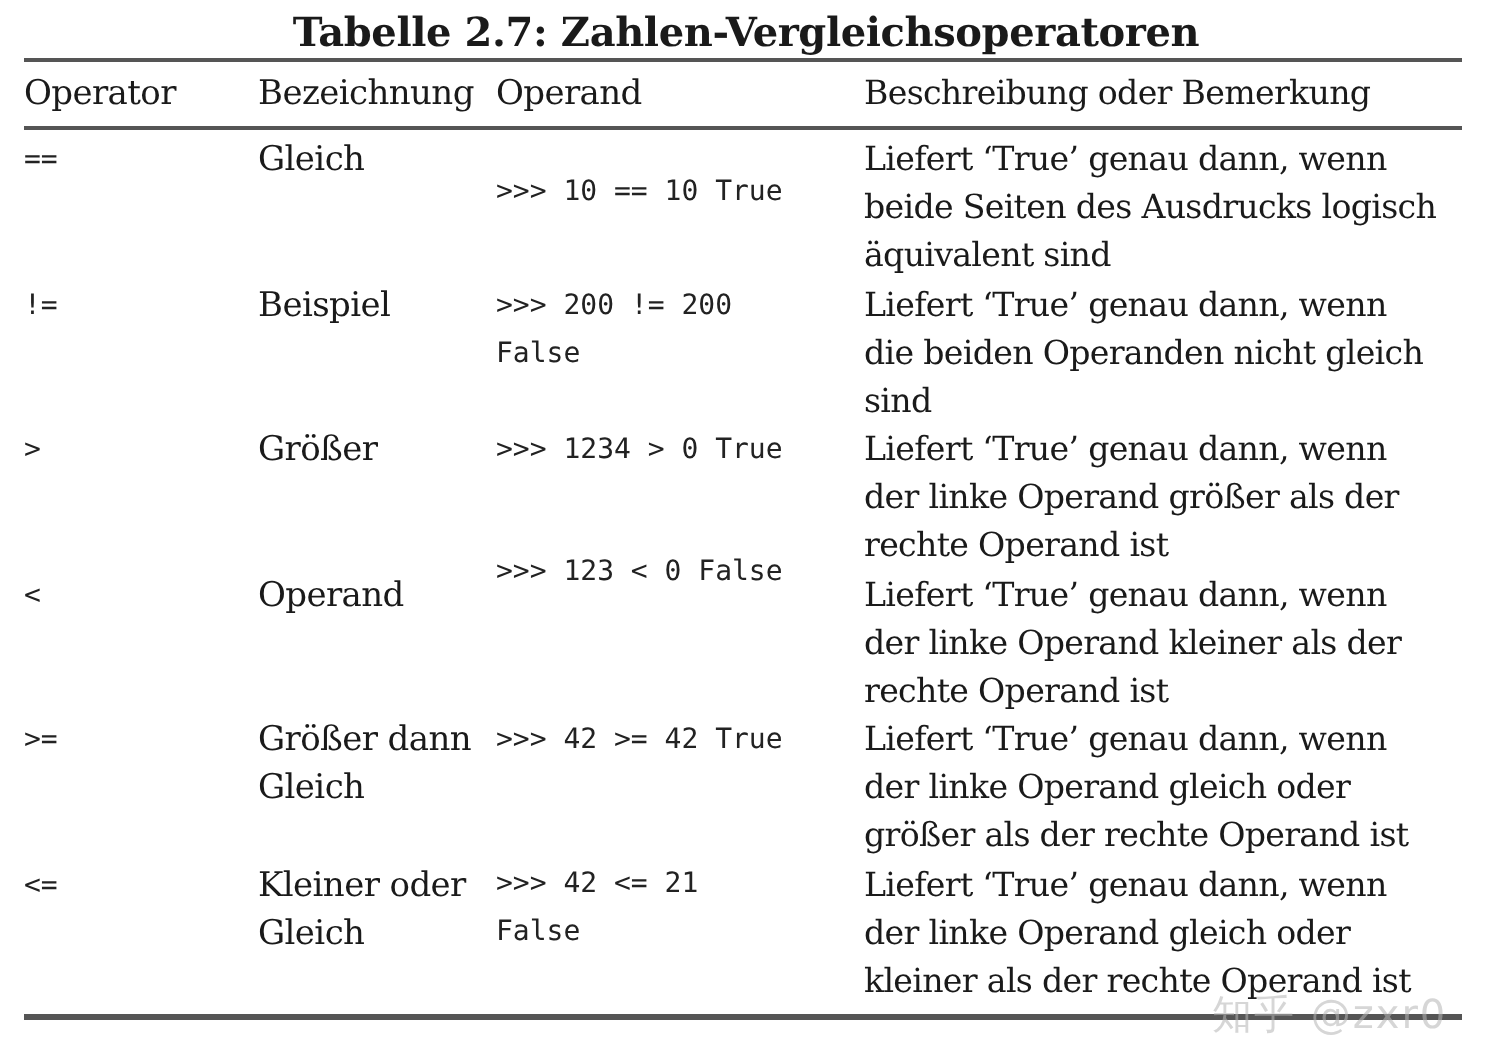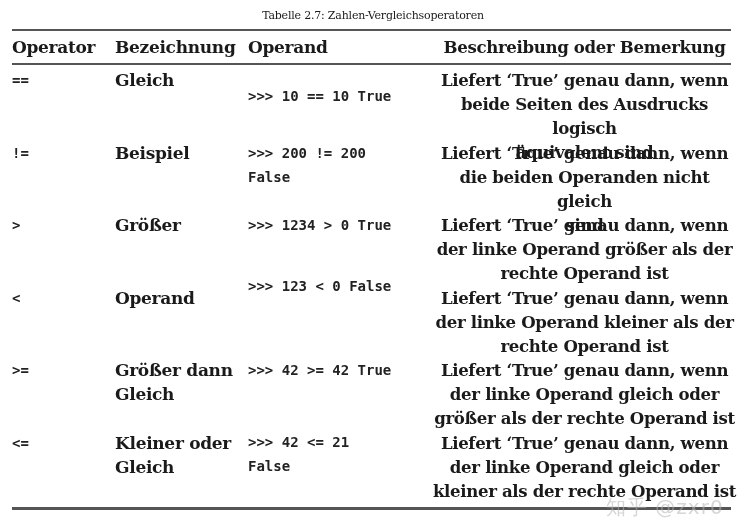--- a/index.html
+++ b/index.html
@@ -14,53 +14,53 @@
       overflow: hidden;
       color: #1a1a1a;
       font-family: "DejaVu Serif", "Liberation Serif", serif;
     }
     .caption {
       position: absolute;
       left: 0;
       top: 5px;
       width: 746px;
       text-align: center;
-      font-size: 11px;
+      font-size: 20px;
       line-height: 22px;
       letter-spacing: -0.2px;
+      font-weight: bold;
     }
     .rule {
       position: absolute;
       left: 12px;
       width: 719px;
       background: #555;
     }
     .rule.top { top: 29px; height: 2px; }
     .rule.mid { top: 63px; height: 2px; }
     .rule.bottom { top: 507px; height: 3px; }
 
     .cell {
       position: absolute;
       font-size: 17px;
       line-height: 24px;
       letter-spacing: -0.3px;
       white-space: pre-line;
-      font-weight: bold;
     }
     .mono {
       font-family: "DejaVu Sans Mono", "Liberation Mono", monospace;
       font-size: 14px;
       line-height: 24px;
       letter-spacing: 0;
       color: #222;
     }
     .col-op { left: 12px; }
-    .col-name { left: 115px; width: 125px; }
+    .col-name { left: 129px; width: 125px; }
     .col-ex { left: 248px; width: 180px; }
-    .col-desc { left: 432px; width: 305px; font-size: 16.6px; letter-spacing: -0.35px; text-align: center; }
+    .col-desc { left: 432px; width: 305px; font-size: 16.6px; letter-spacing: -0.35px; }
 
     .header-row .cell { top: 35px; }
 
     .watermark {
       position: absolute;
       left: 606px;
       top: 494px;
       font-family: "DejaVu Sans", sans-serif;
       font-size: 20px;
       color: rgba(180,180,180,0.55);

